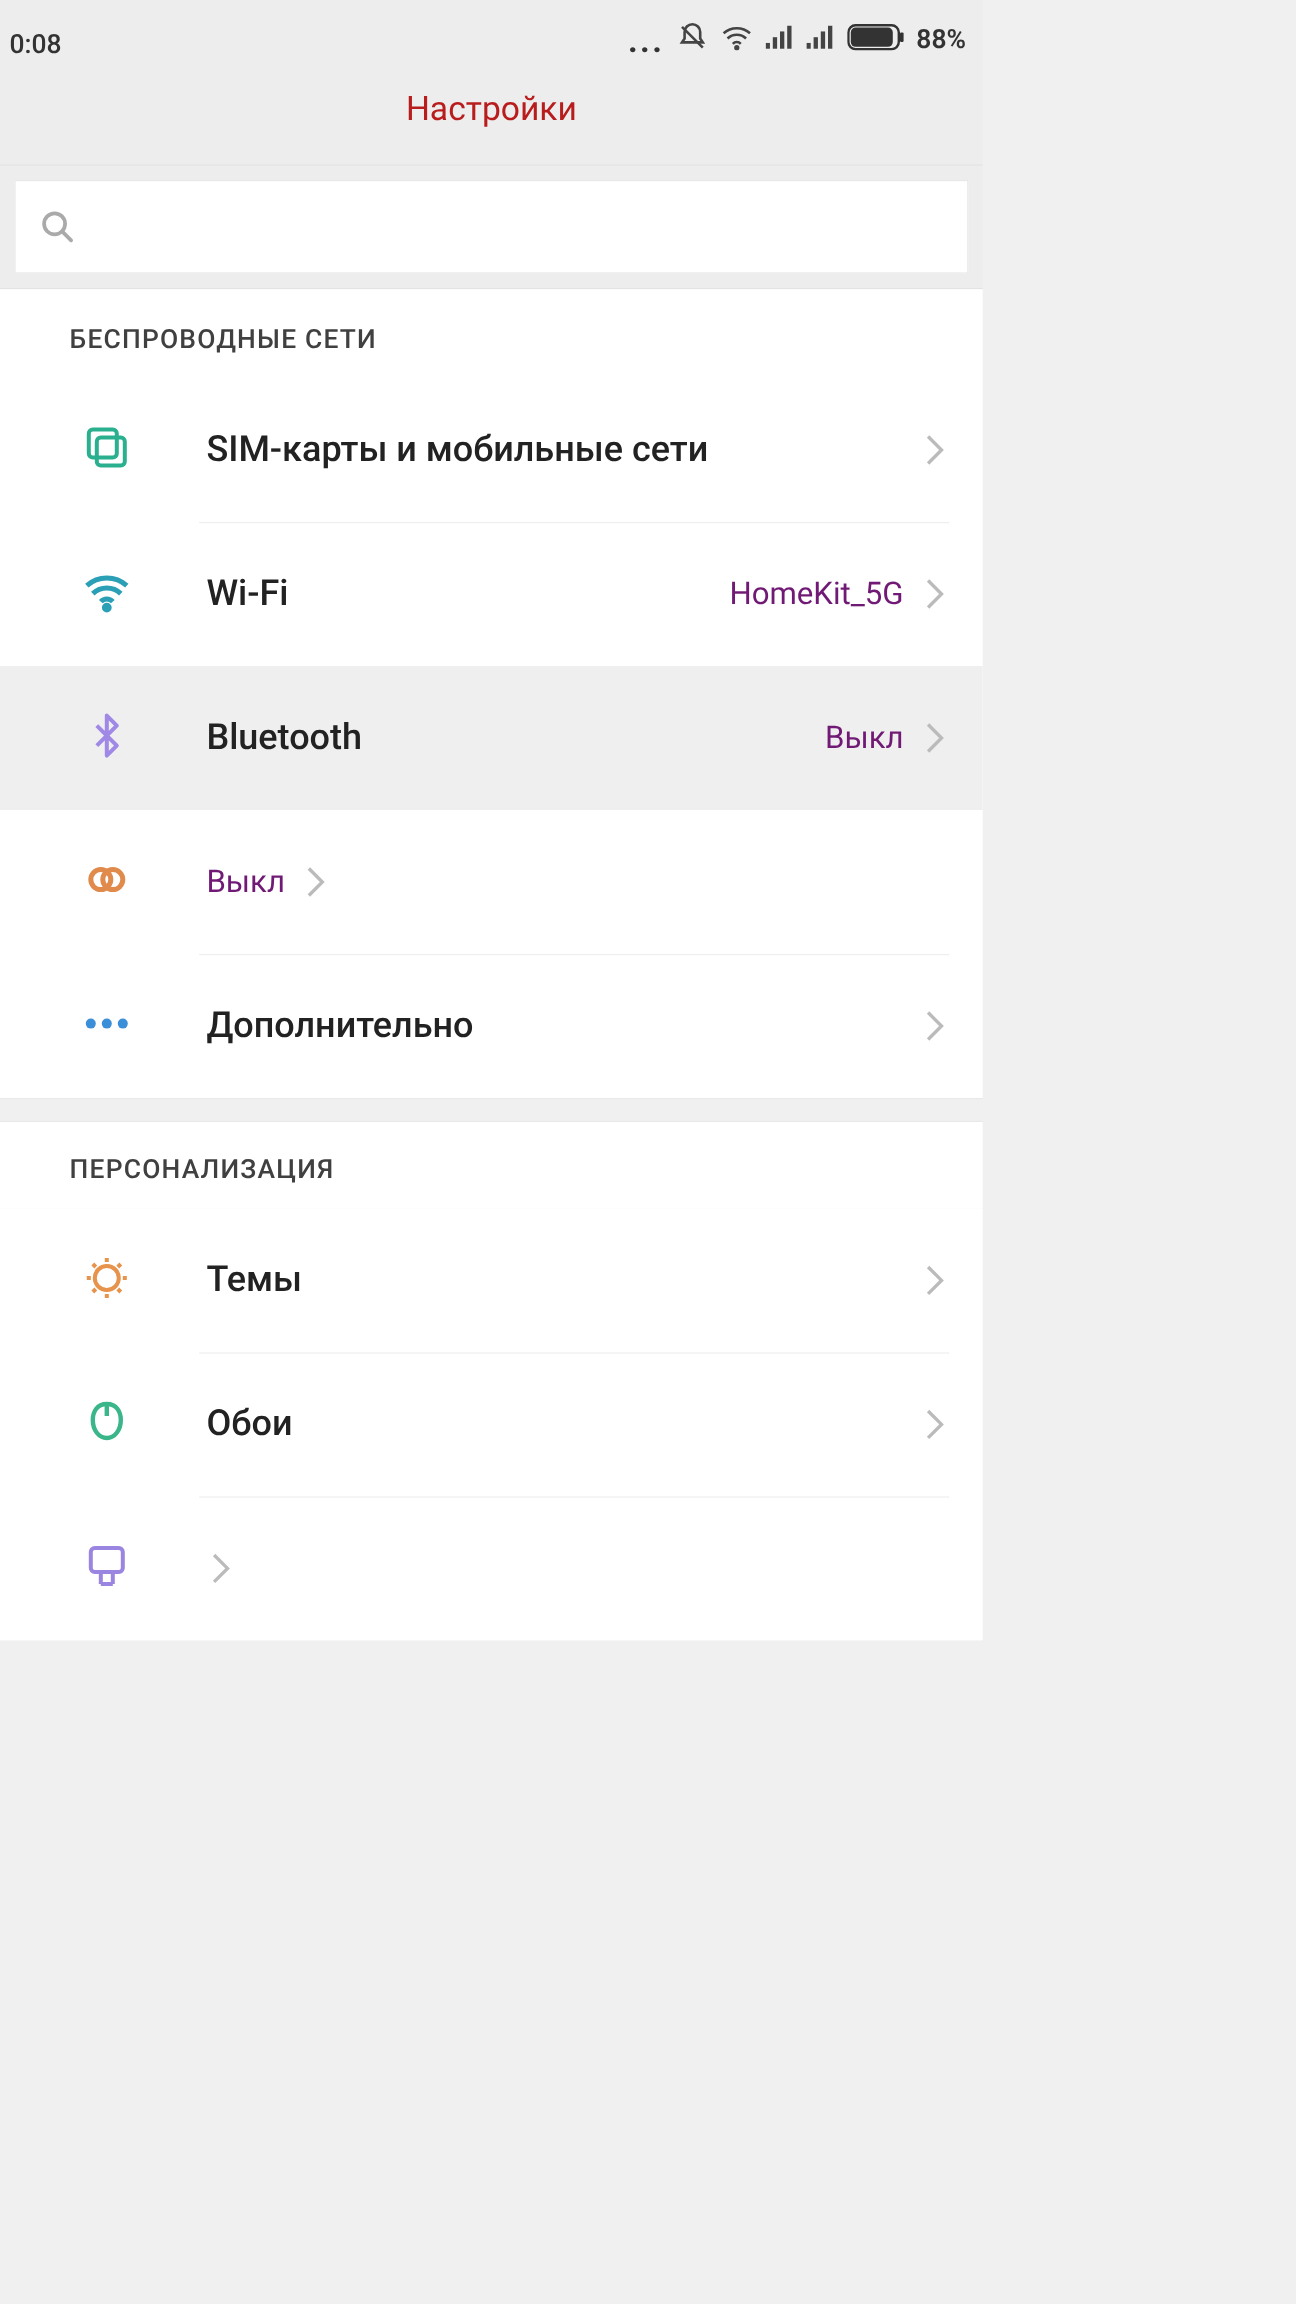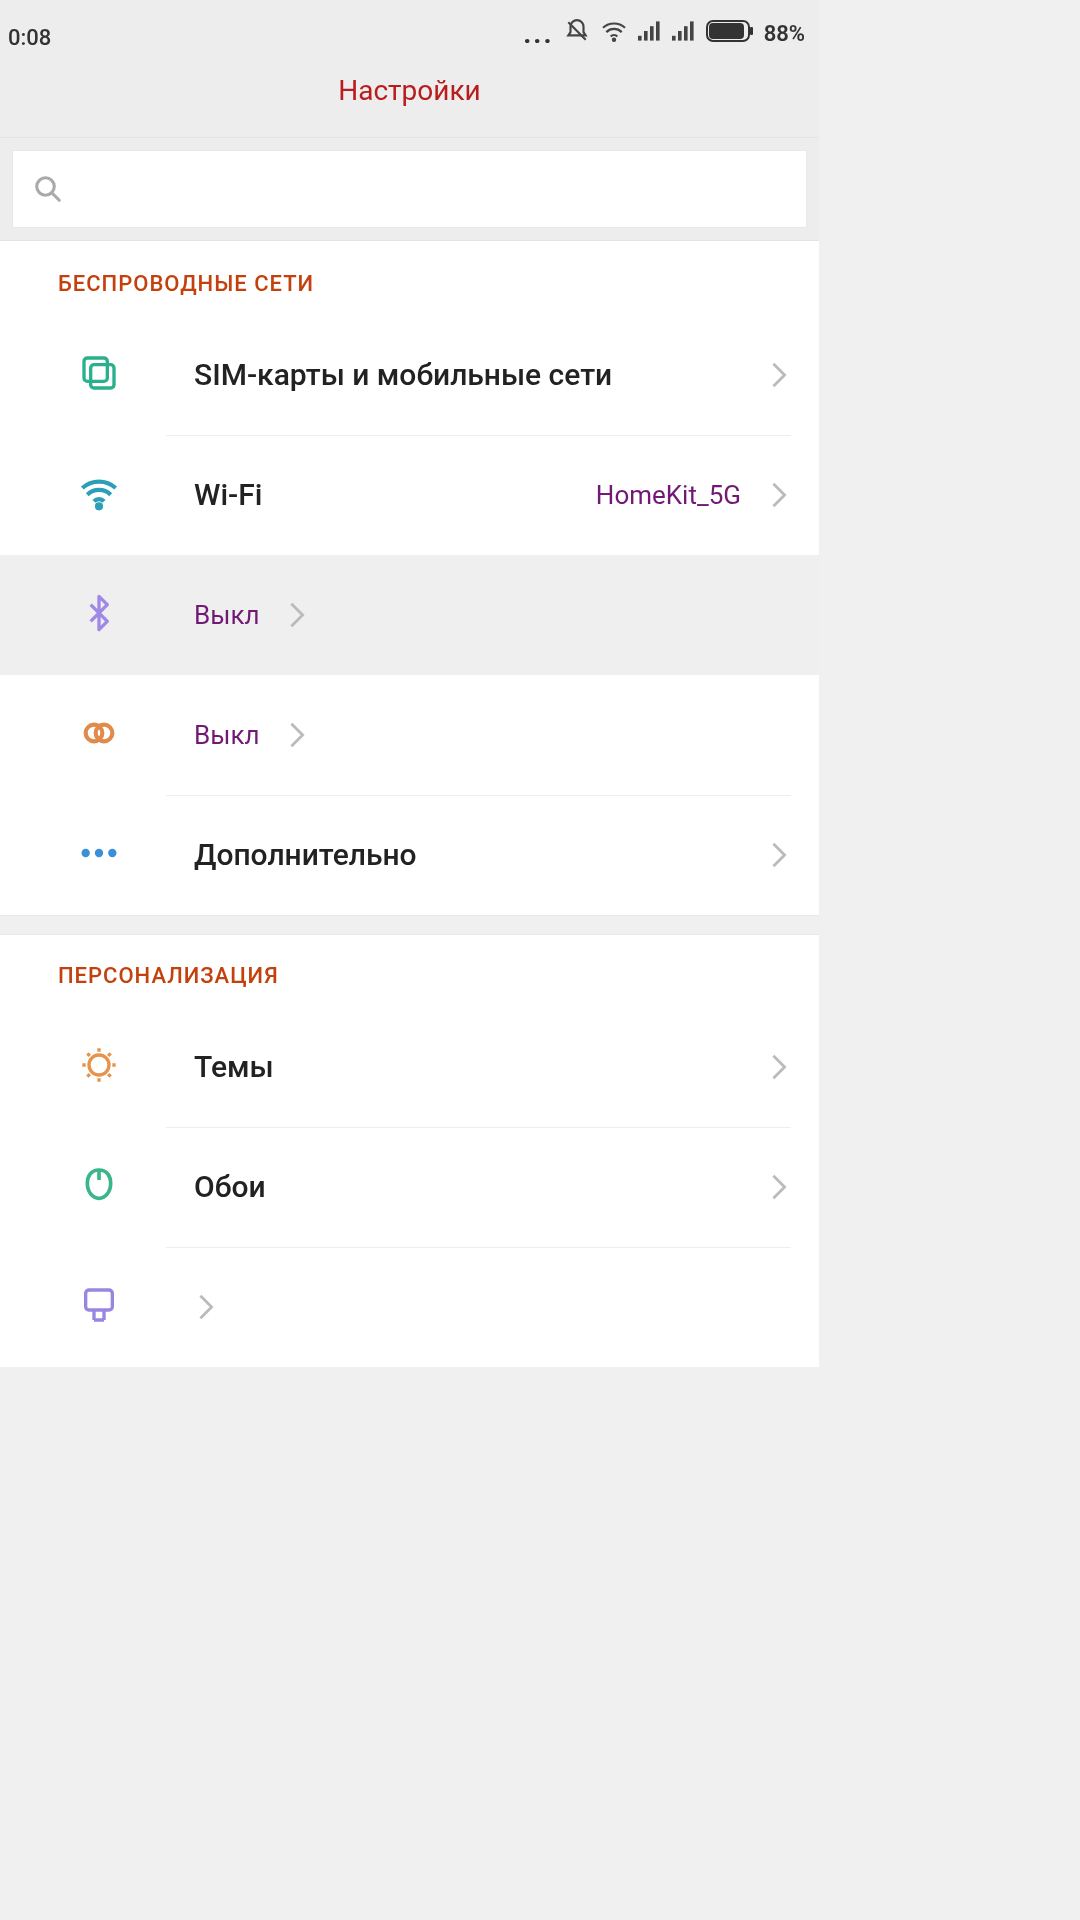--- a/index.html
+++ b/index.html
@@ -5,25 +5,25 @@
   * { box-sizing: border-box; margin: 0; padding: 0; }
   html, body { width: 819px; height: 1456px; font-family: -apple-system, Roboto, "Helvetica Neue", Arial, sans-serif; background: #f0f0f0; color: #222; }
   .statusbar { height: 50px; display: flex; align-items: flex-end; justify-content: space-between; padding: 0 14px 0 8px; background: #ededed; font-size: 22px; font-weight: 500; color: #333; }
   .statusbar-right { display: flex; align-items: center; gap: 10px; }
   .statusbar-right .pct { font-size: 22px; font-weight: 600; }
   .titlebar { background: #ededed; text-align: center; padding: 24px 0 30px; }
   .titlebar h1 { font-size: 28px; font-weight: 400; color: #b91c1c; }
   .searchwrap { background: #ededed; padding: 12px; border-top: 1px solid #e3e3e3; border-bottom: 1px solid #e3e3e3;}
   .searchbox { background: #fff; height: 78px; display: flex; align-items: center; padding: 0 20px; border: 1px solid #e8e8e8; }
   .searchbox svg { width: 30px; height: 30px; stroke: #aaa; }
-  .section-header { background: #fff; padding: 28px 28px 18px 58px; font-size: 22px; color: #c2410c; letter-spacing: 1px; font-weight: 500; border-bottom: 1px solid #fff;}
+  .section-header { background: #fff; padding: 28px 28px 18px 58px; font-size: 22px; color: #404040; letter-spacing: 1px; font-weight: 500; border-bottom: 1px solid #fff;}
   .section-header.first { padding-top: 30px;}
   .gap { height: 20px; background:#f0f0f0; border-top:1px solid #e8e8e8; border-bottom:1px solid #e8e8e8;}
   .list { background: #fff; }
-  .item { display: flex; align-items: center; min-height: 120px; padding: 24px 28px 24px 16px; position:relative;gap:12px; }
+  .item { display: flex; align-items: center; min-height: 120px; padding: 24px 28px 24px 6px; position:relative; }
   .item.selected { background: #efefef; }
   .item + .item::before { content:""; position:absolute; left:166px; right:28px; top:0; height:1px; background:#eee; }
   .item.selected + .item::before,
   .item.selected::before { display:none; }
   .icon-col { width: 166px; display: flex; align-items: center; justify-content: center; flex-shrink: 0; }
   .label-col { flex: 1; font-size: 30px; color: #222; font-weight: 500; line-height: 1.25; padding-right:10px;}
   .value-col { font-size: 26px; color: #701a75; margin-right: 14px; }
   .chev-col { width: 24px; display:flex; align-items:center; justify-content:center; }
   .chev-col svg { width: 18px; height: 28px; stroke: #bbb; }
   .icon-col svg { width: 40px; height: 40px; }
@@ -134,20 +134,21 @@
   </div>
 
   <div class="item selected">
     <div class="icon-col">
         <span>
       <svg viewBox="0 0 24 24" fill="none" stroke="#9f88e6" stroke-width="2" stroke-linejoin="round">
             <path d="M7 7l10 10-5 5V2l5 5L7 17"></path>
           </svg>
     </span>
       </div>
+    <div class="label-col">Bluetooth</div>
     <div class="value-col">Выкл</div>
     <div class="chev-col">
         <svg viewBox="0 0 12 20" fill="none" stroke-width="2">
           <path d="M2 2l8 8-8 8"></path>
         </svg>
       </div>
   </div>
 
   <div class="item">
     <div class="icon-col">

